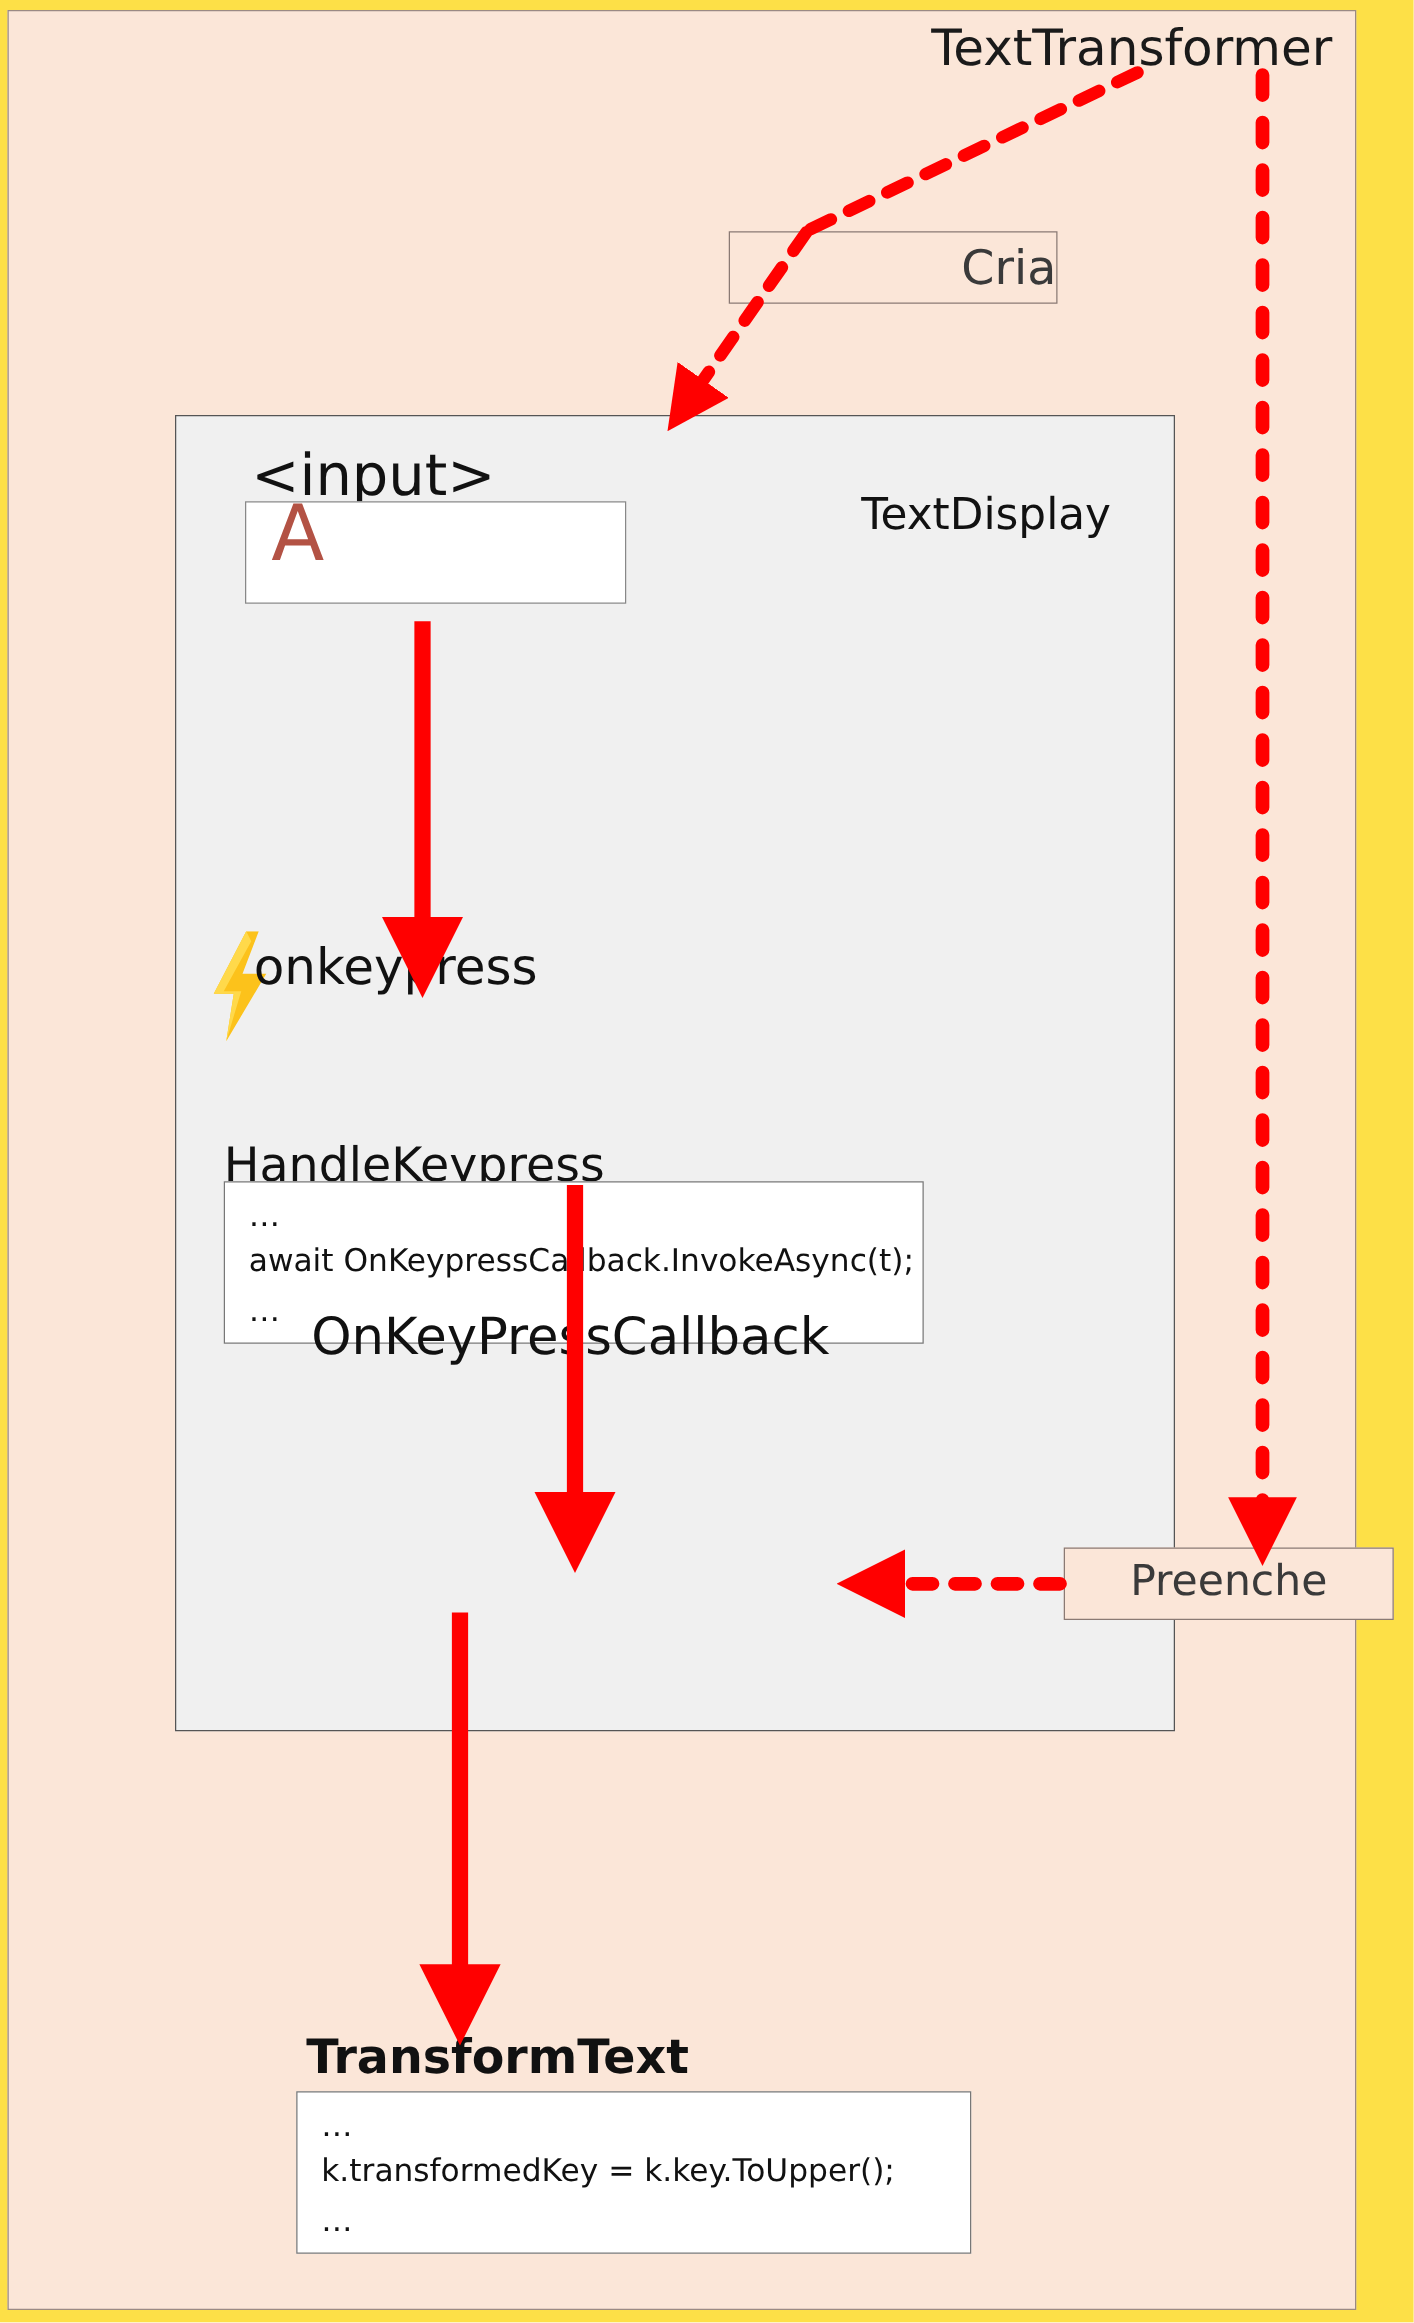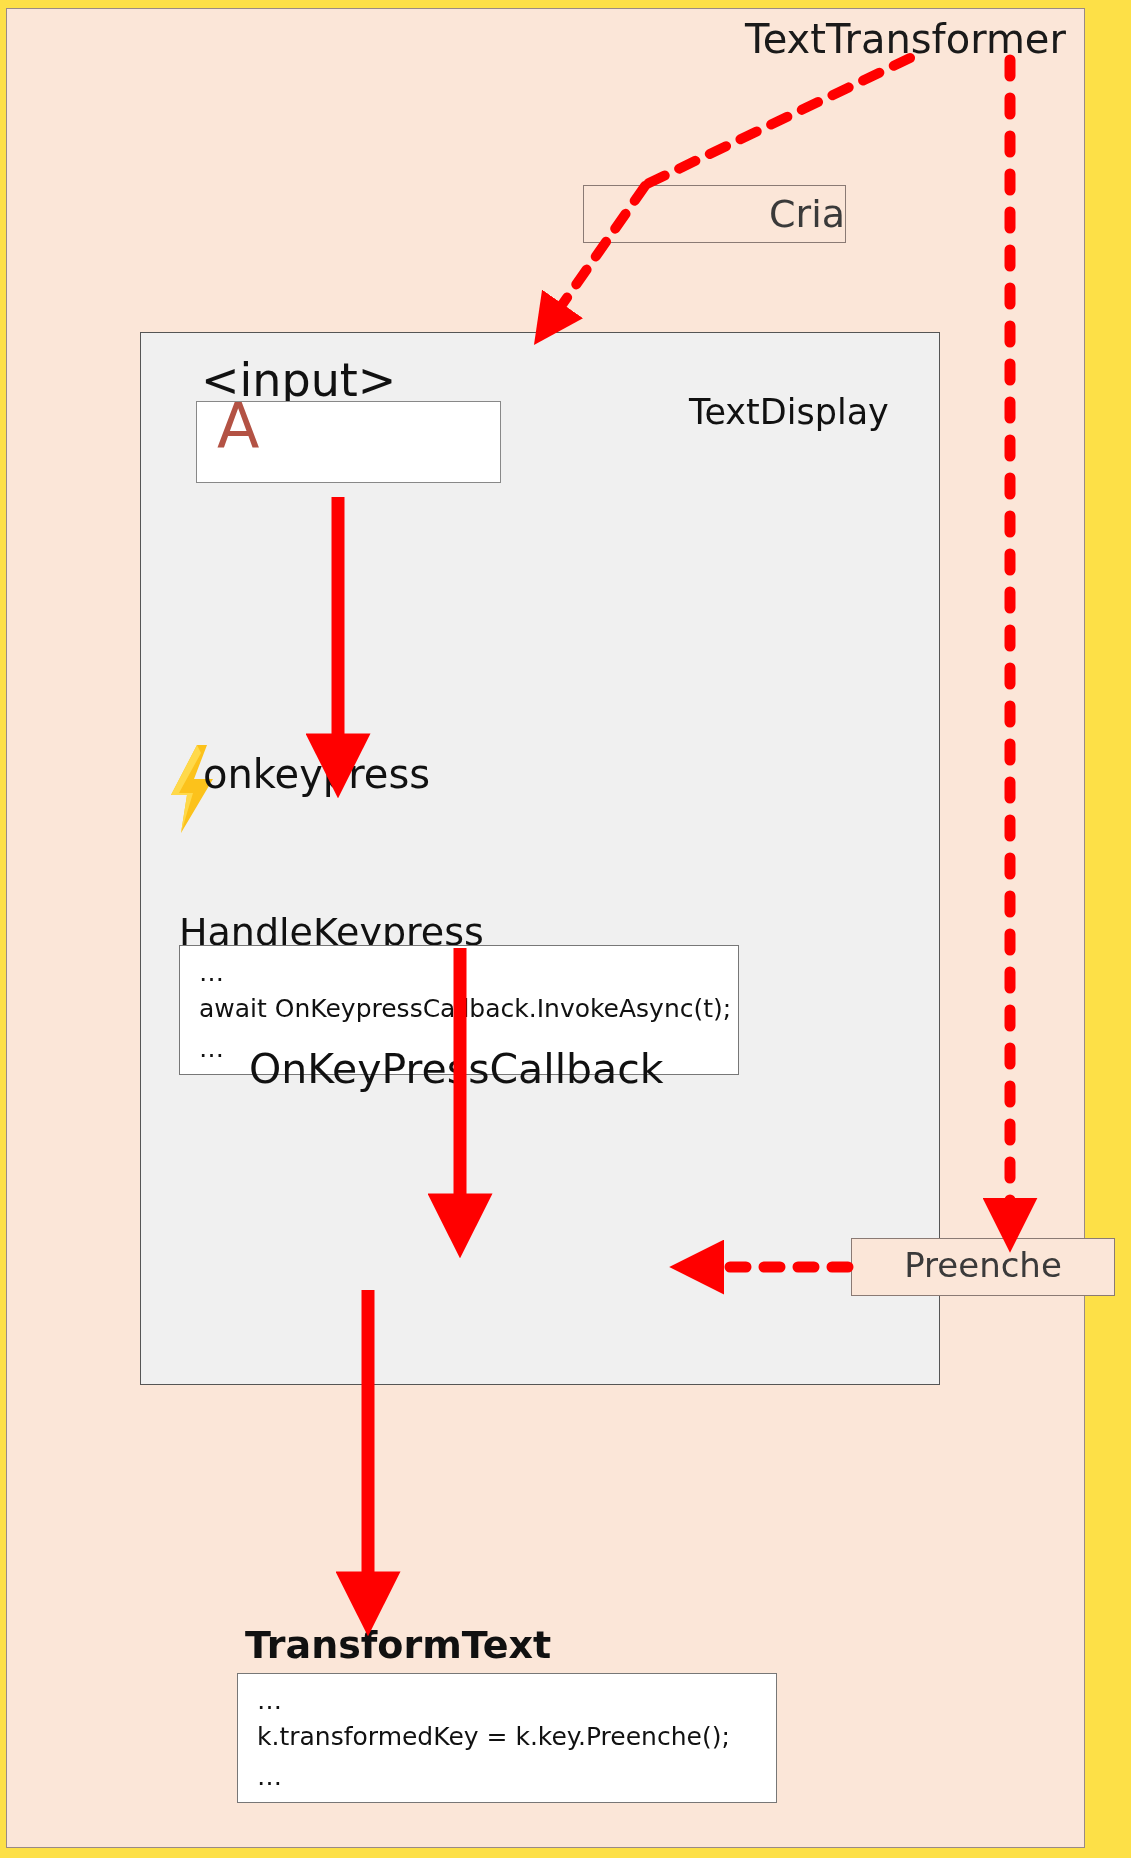--- a/index.html
+++ b/index.html
@@ -251,21 +251,21 @@
     <div class="okpc-label">OnKeyPressCallback</div>
   </div>
 
   <div class="preenche-box">
     <div class="preenche-label">Preenche</div>
   </div>
 
   <div class="tt-title">TransformText</div>
   <div class="code-box tt-code">
     <div class="code-line cl1">…</div>
-    <div class="code-line cl2">k.transformedKey = k.key.Preenche();</div>
+    <div class="code-line cl2">k.transformedKey = k.key.ToUpper();</div>
     <div class="code-line cl3">…</div>
   </div>
 
   <svg class="overlay">
     <defs>
       <marker id="ah" markerWidth="5" markerHeight="5" refX="2.2" refY="2.5" orient="auto" markerUnits="strokeWidth">
         <path d="M0,0 L5,2.5 L0,5 z" fill="#ff0000"></path>
       </marker>
     </defs>
 

